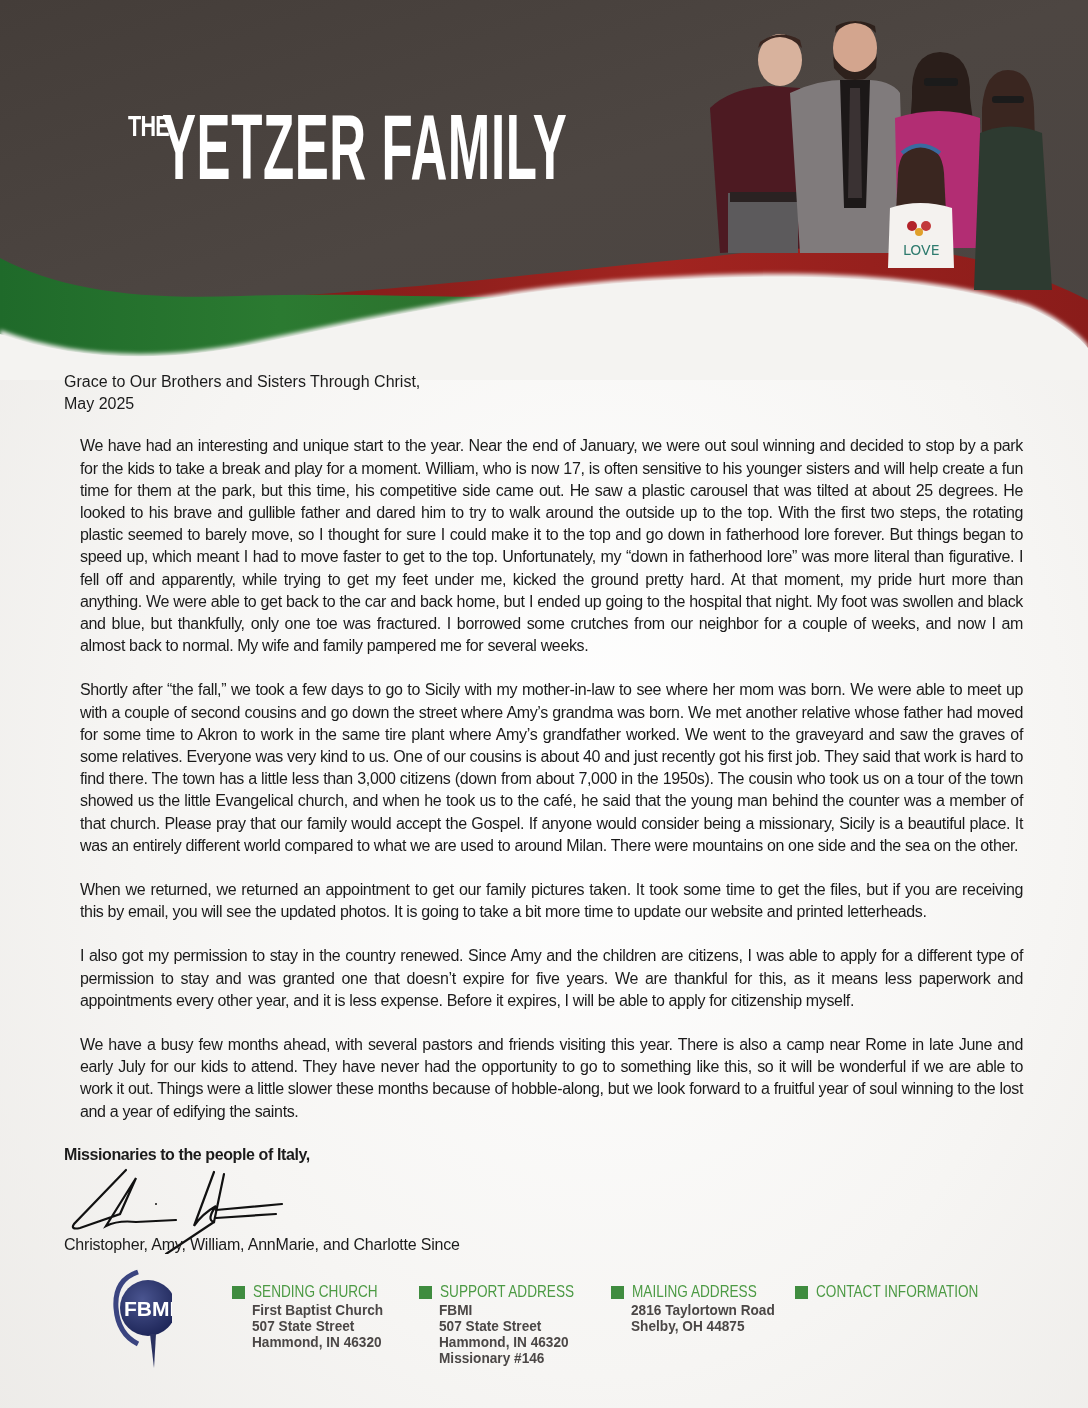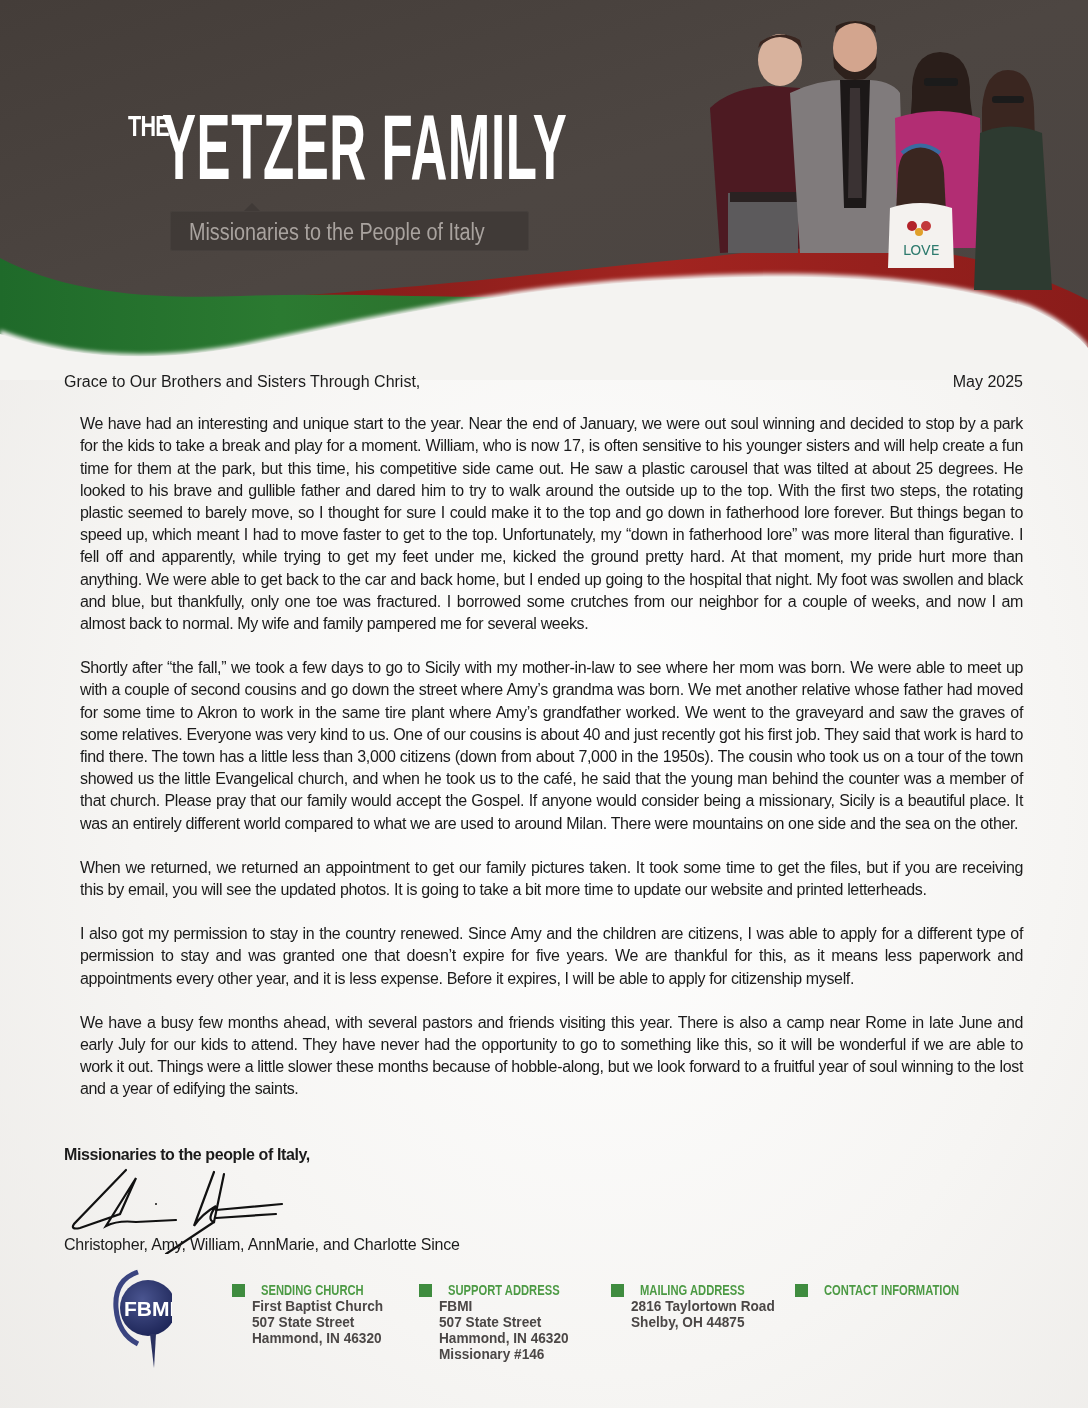--- a/index.html
+++ b/index.html
@@ -50,22 +50,22 @@
   .para {
     margin:0 0 22px 16px; text-align:justify; letter-spacing:-0.35px;
     font-stretch:condensed;
   }
   .closing { position:absolute; left:64px; top:1146px; font-size:16px; letter-spacing:-0.4px;font-weight:bold; }
   .signature { position:absolute; left:66px; top:1164px; }
   .names { position:absolute; left:64px; top:1236px; font-size:16px; letter-spacing:-0.2px; }
   .logo { position:absolute; left:112px; top:1268px; }
   .col { position:absolute; top:1282px; }
   .col-head {
-    color:#4c9a44; font-weight:700; font-size:14px; white-space:nowrap;
-    display:flex; align-items:center;gap:8px;
+    color:#4c9a44; font-weight:400; font-size:17px; white-space:nowrap;
+    display:flex; align-items:center;
   }
   .col-head .sq { width:13px; height:13px; background:#3f8c3f; display:inline-block; margin-right:8px; }
   .col-head .lbl { display:inline-block; transform:scaleX(0.8); transform-origin:left center; }
   .col-lines { margin-left:20px; color:#4b4746; font-weight:700; font-size:15.5px; line-height:16px; }
   .col-lines div { transform:scaleX(0.88); transform-origin:left top; white-space:nowrap; }
 </style>
 </head>
 <body>
 
 <div class="header">
@@ -98,23 +98,20 @@
 
     <path d="M0 330 C 80 360, 170 360, 260 340 C 400 310, 520 285, 650 278 C 780 270, 920 270, 1030 305 C 1060 318, 1080 335, 1088 345 L1088 380 L0 380 Z" fill="#f3f2f0" filter="url(#blur)"></path>
     <path d="M0 334 C 80 362, 170 362, 260 343 C 400 313, 520 288, 650 281 C 780 273, 920 273, 1030 308 C 1060 321, 1080 338, 1088 348 L1088 380 L0 380 Z" fill="#f4f3f1"></path>
   </svg>
 
   <div class="title-wrap">
     <span class="title-the">THE</span>
     <span class="title-main">YETZER FAMILY</span>
   </div>
 
-  <div class="subtitle-box">
-    <span class="subtitle-text">Missionaries to the People of Italy</span>
-  </div>
 
   <svg class="family-photo" viewBox="0 0 370 282">
 
     <ellipse cx="90" cy="52" rx="22" ry="26" fill="#d8b29d"></ellipse>
     <path d="M68 40 Q90 18 112 40 L110 32 Q90 20 70 34 Z" fill="#3a2620"></path>
     <path d="M20 100 Q40 80 80 78 L110 80 L120 240 L30 245 Z" fill="#4d1a22"></path>
     <rect x="38" y="185" width="70" height="60" fill="#5c5a5c"></rect>
     <rect x="40" y="184" width="68" height="10" fill="#2a2222"></rect>
 
     <ellipse cx="165" cy="40" rx="22" ry="27" fill="#d3a58e"></ellipse>
@@ -139,21 +136,21 @@
     <path d="M212 145 Q230 130 250 145" stroke="#3a6aa0" stroke-width="4" fill="none"></path>
     <path d="M200 200 Q230 190 262 200 L264 260 L198 260 Z" fill="#f4f2ef"></path>
     <circle cx="222" cy="218" r="5" fill="#b2232a"></circle>
     <circle cx="236" cy="218" r="5" fill="#c23a3a"></circle>
     <circle cx="229" cy="224" r="4" fill="#e0a02a"></circle>
     <text x="213" y="247" font-family="DejaVu Sans, sans-serif" font-size="14" fill="#2e7b6e">LOVE</text>
   </svg>
 </div>
 
 <div class="letter">
-  <div class="row" style="margin-bottom:20px;">
+  <div class="row" style="margin-bottom:20px;flex-direction:column;">
     <span>Grace to Our Brothers and Sisters Through Christ,</span>
     <span>May 2025</span>
   </div>
   <p class="para">We have had an interesting and unique start to the year. Near the end of January, we were out soul winning and decided to stop by a park for the kids to take a break and play for a moment. William, who is now 17, is often sensitive to his younger sisters and will help create a fun time for them at the park, but this time, his competitive side came out. He saw a plastic carousel that was tilted at about 25 degrees. He looked to his brave and gullible father and dared him to try to walk around the outside up to the top. With the first two steps, the rotating plastic seemed to barely move, so I thought for sure I could make it to the top and go down in fatherhood lore forever. But things began to speed up, which meant I had to move faster to get to the top. Unfortunately, my “down in fatherhood lore” was more literal than figurative. I fell off and apparently, while trying to get my feet under me, kicked the ground pretty hard. At that moment, my pride hurt more than anything. We were able to get back to the car and back home, but I ended up going to the hospital that night. My foot was swollen and black and blue, but thankfully, only one toe was fractured. I borrowed some crutches from our neighbor for a couple of weeks, and now I am almost back to normal. My wife and family pampered me for several weeks.</p>
   <p class="para">Shortly after “the fall,” we took a few days to go to Sicily with my mother-in-law to see where her mom was born. We were able to meet up with a couple of second cousins and go down the street where Amy’s grandma was born. We met another relative whose father had moved for some time to Akron to work in the same tire plant where Amy’s grandfather worked. We went to the graveyard and saw the graves of some relatives. Everyone was very kind to us. One of our cousins is about 40 and just recently got his first job. They said that work is hard to find there. The town has a little less than 3,000 citizens (down from about 7,000 in the 1950s). The cousin who took us on a tour of the town showed us the little Evangelical church, and when he took us to the café, he said that the young man behind the counter was a member of that church. Please pray that our family would accept the Gospel. If anyone would consider being a missionary, Sicily is a beautiful place. It was an entirely different world compared to what we are used to around Milan. There were mountains on one side and the sea on the other.</p>
   <p class="para">When we returned, we returned an appointment to get our family pictures taken. It took some time to get the files, but if you are receiving this by email, you will see the updated photos. It is going to take a bit more time to update our website and printed letterheads.</p>
   <p class="para">I also got my permission to stay in the country renewed. Since Amy and the children are citizens, I was able to apply for a different type of permission to stay and was granted one that doesn’t expire for five years. We are thankful for this, as it means less paperwork and appointments every other year, and it is less expense. Before it expires, I will be able to apply for citizenship myself.</p>
   <p class="para">We have a busy few months ahead, with several pastors and friends visiting this year. There is also a camp near Rome in late June and early July for our kids to attend. They have never had the opportunity to go to something like this, so it will be wonderful if we are able to work it out. Things were a little slower these months because of hobble-along, but we look forward to a fruitful year of soul winning to the lost and a year of edifying the saints.</p>
 </div>
 

